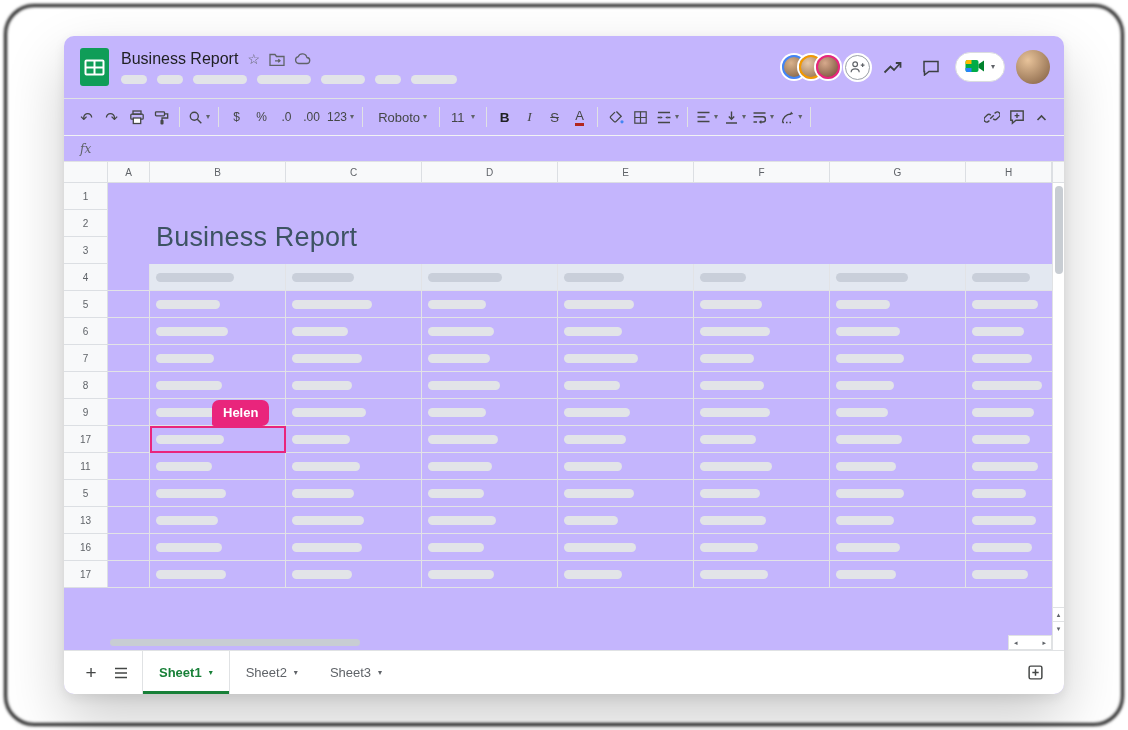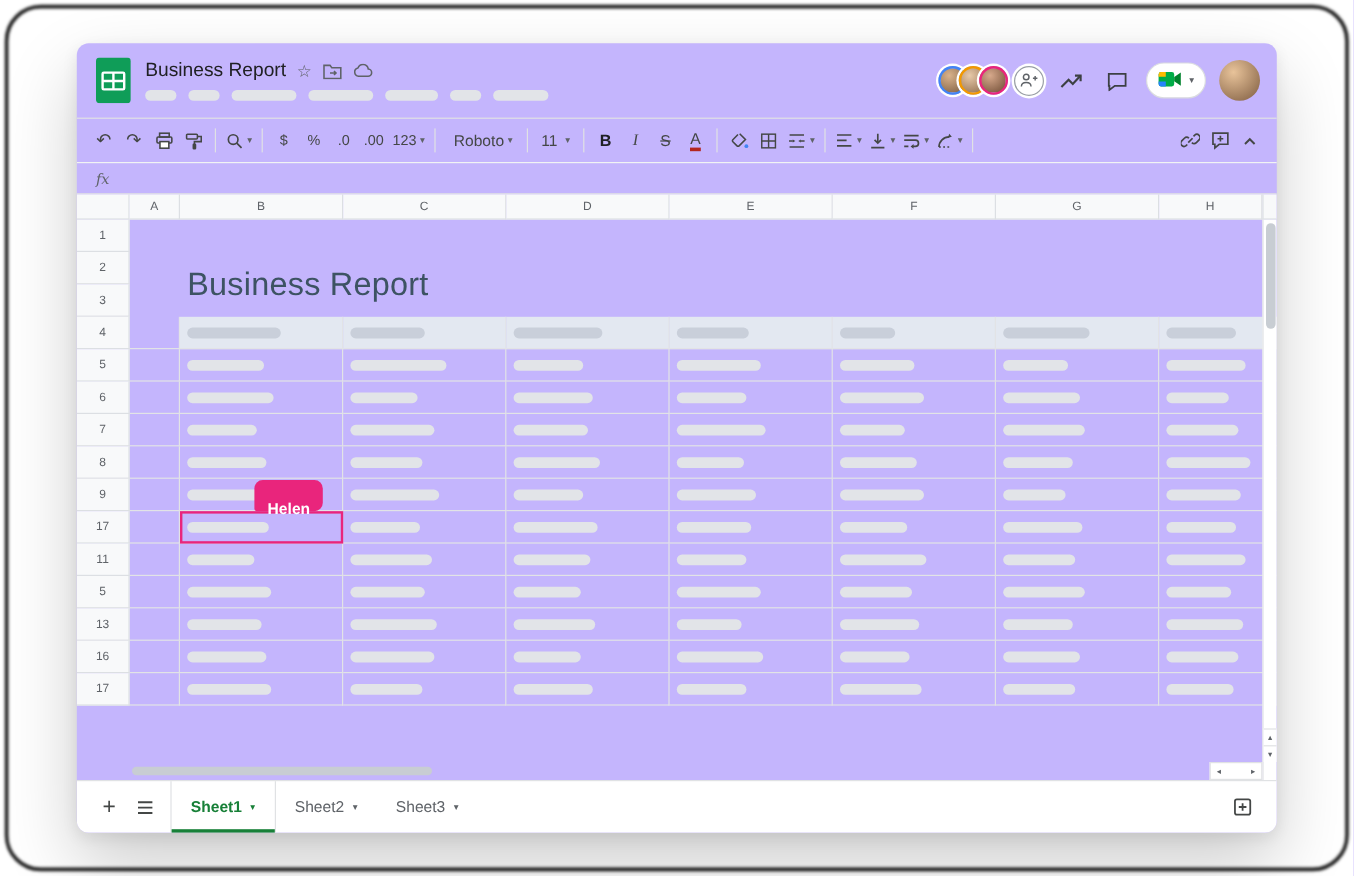--- a/index.html
+++ b/index.html
@@ -93,21 +93,21 @@
   .cell{ border-right:1px solid var(--grid-line); border-bottom:1px solid var(--grid-line);
     display:flex; align-items:center; padding-left:6px; }
   .cell.free{ border-right:none; border-bottom:none; }
   .cell.band{ background:var(--band); }
   .cell-pill{ height:9px; border-radius:4.5px; background:var(--skeleton); pointer-events:none; }
   .band .cell-pill{ background:var(--skeleton-band); }
 
   .sheet-title-overlay{ position:absolute; left:92px; top:27px; height:54px; display:flex; align-items:center;
     font-size:27px; font-weight:500; color:var(--sheet-title-ink); pointer-events:none; letter-spacing:.2px; }
   .selection{ position:absolute; border:2px solid var(--pink); pointer-events:none; }
-  .presence-tag{ position:absolute; height:26px; line-height:26px; padding:11px 11px;
+  .presence-tag{ position:absolute; height:26px; line-height:26px; padding:0 11px;
     background:var(--pink); color:#fff; font-size:13px; font-weight:700;
     border-radius:7px 7px 7px 2px; pointer-events:none; }
 
   .vscroll{ position:absolute; top:0; right:0; bottom:0; width:12px; background:#fff;
     border-left:1px solid var(--divider); }
   .vthumb{ position:absolute; top:3px; right:1px; width:8px; height:88px; border-radius:4px; background:var(--scroll-thumb); }
   .vscroll-arrows{ position:absolute; bottom:15px; left:0; right:0; display:flex; flex-direction:column; }
   .scroll-arrow{ height:14px; display:flex; align-items:center; justify-content:center;
     font-size:7px; color:var(--muted); border-top:1px solid var(--divider); background:#fff; border-left:none; border-right:none; border-bottom:none; }
   .hscroll-thumb{ position:absolute; left:46px; bottom:4px; width:250px; height:7px; border-radius:4px; background:var(--scroll-thumb); }

